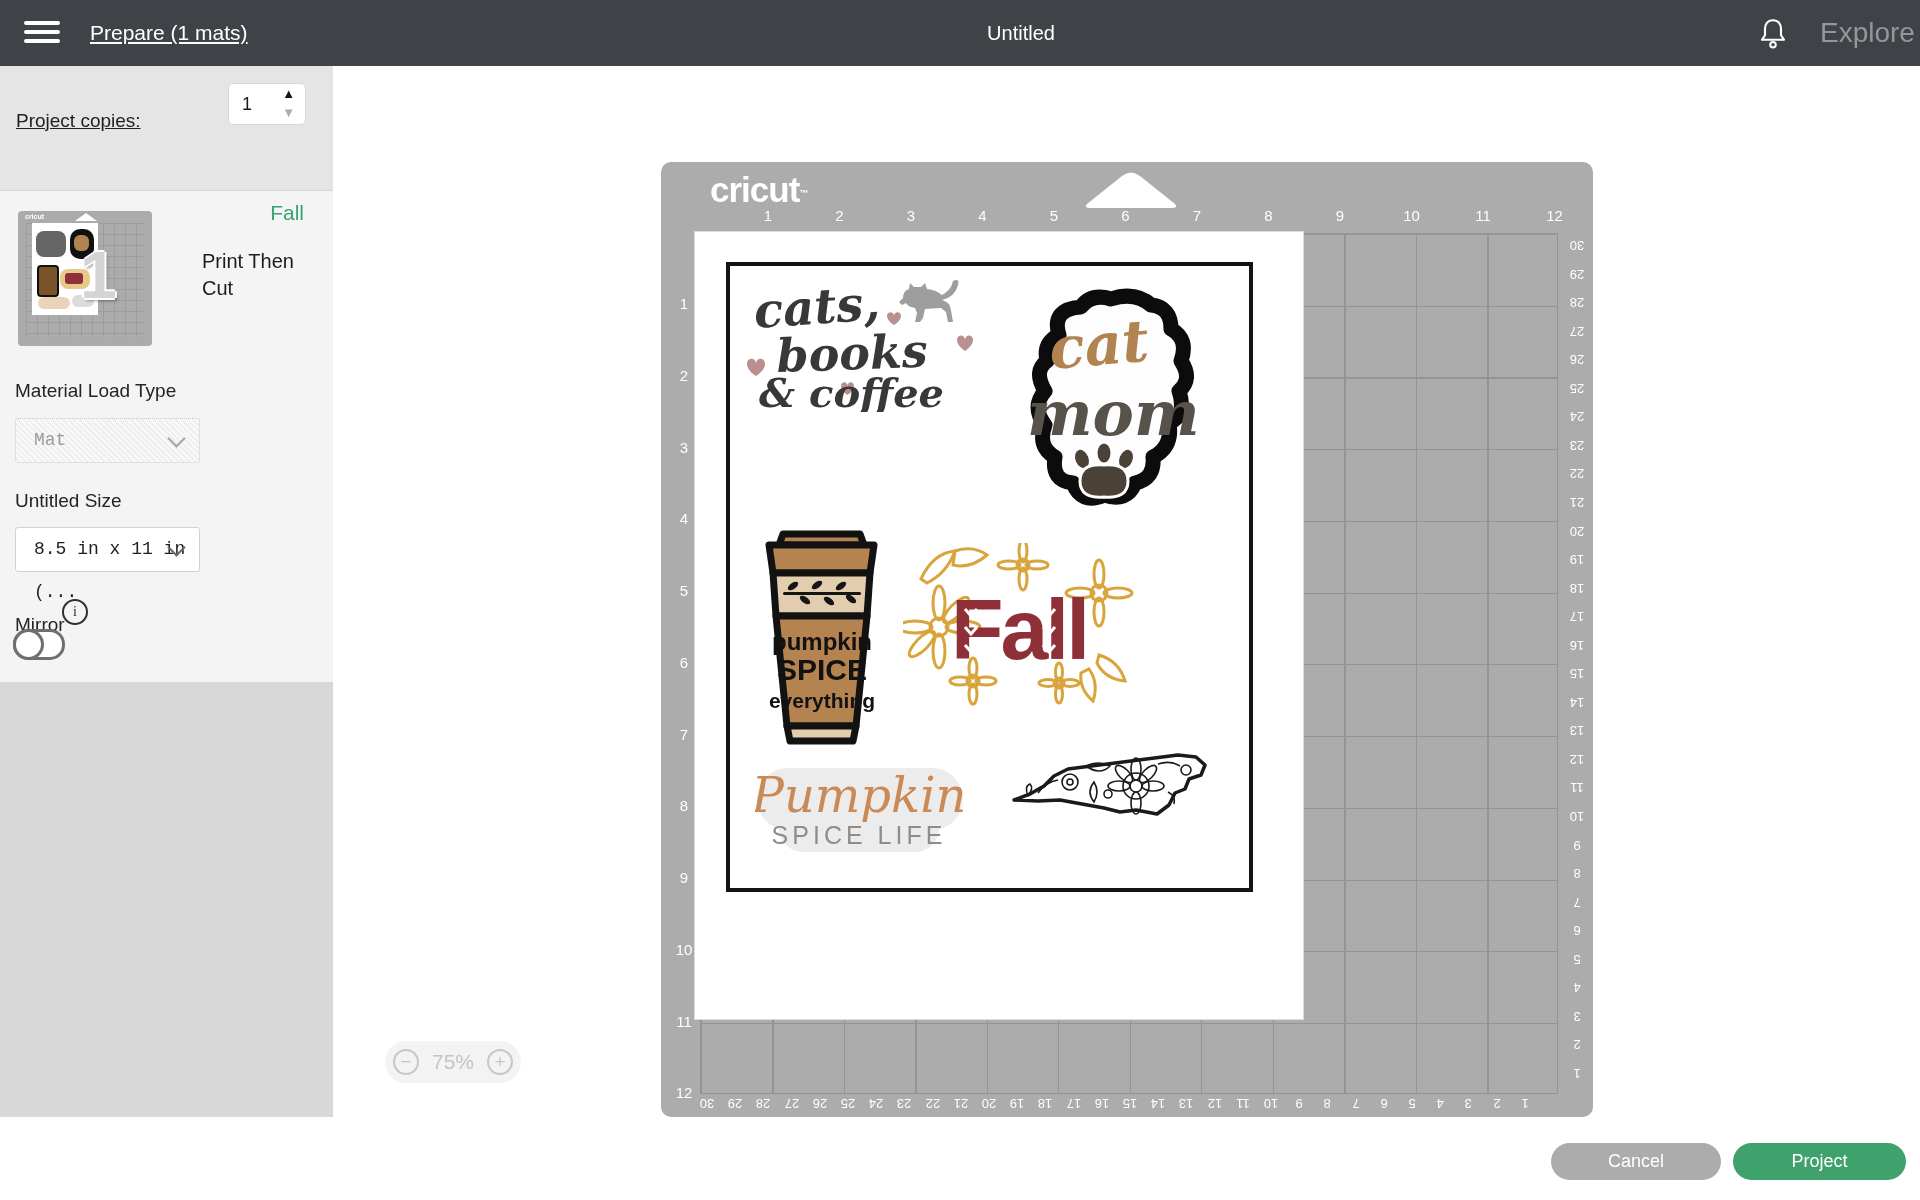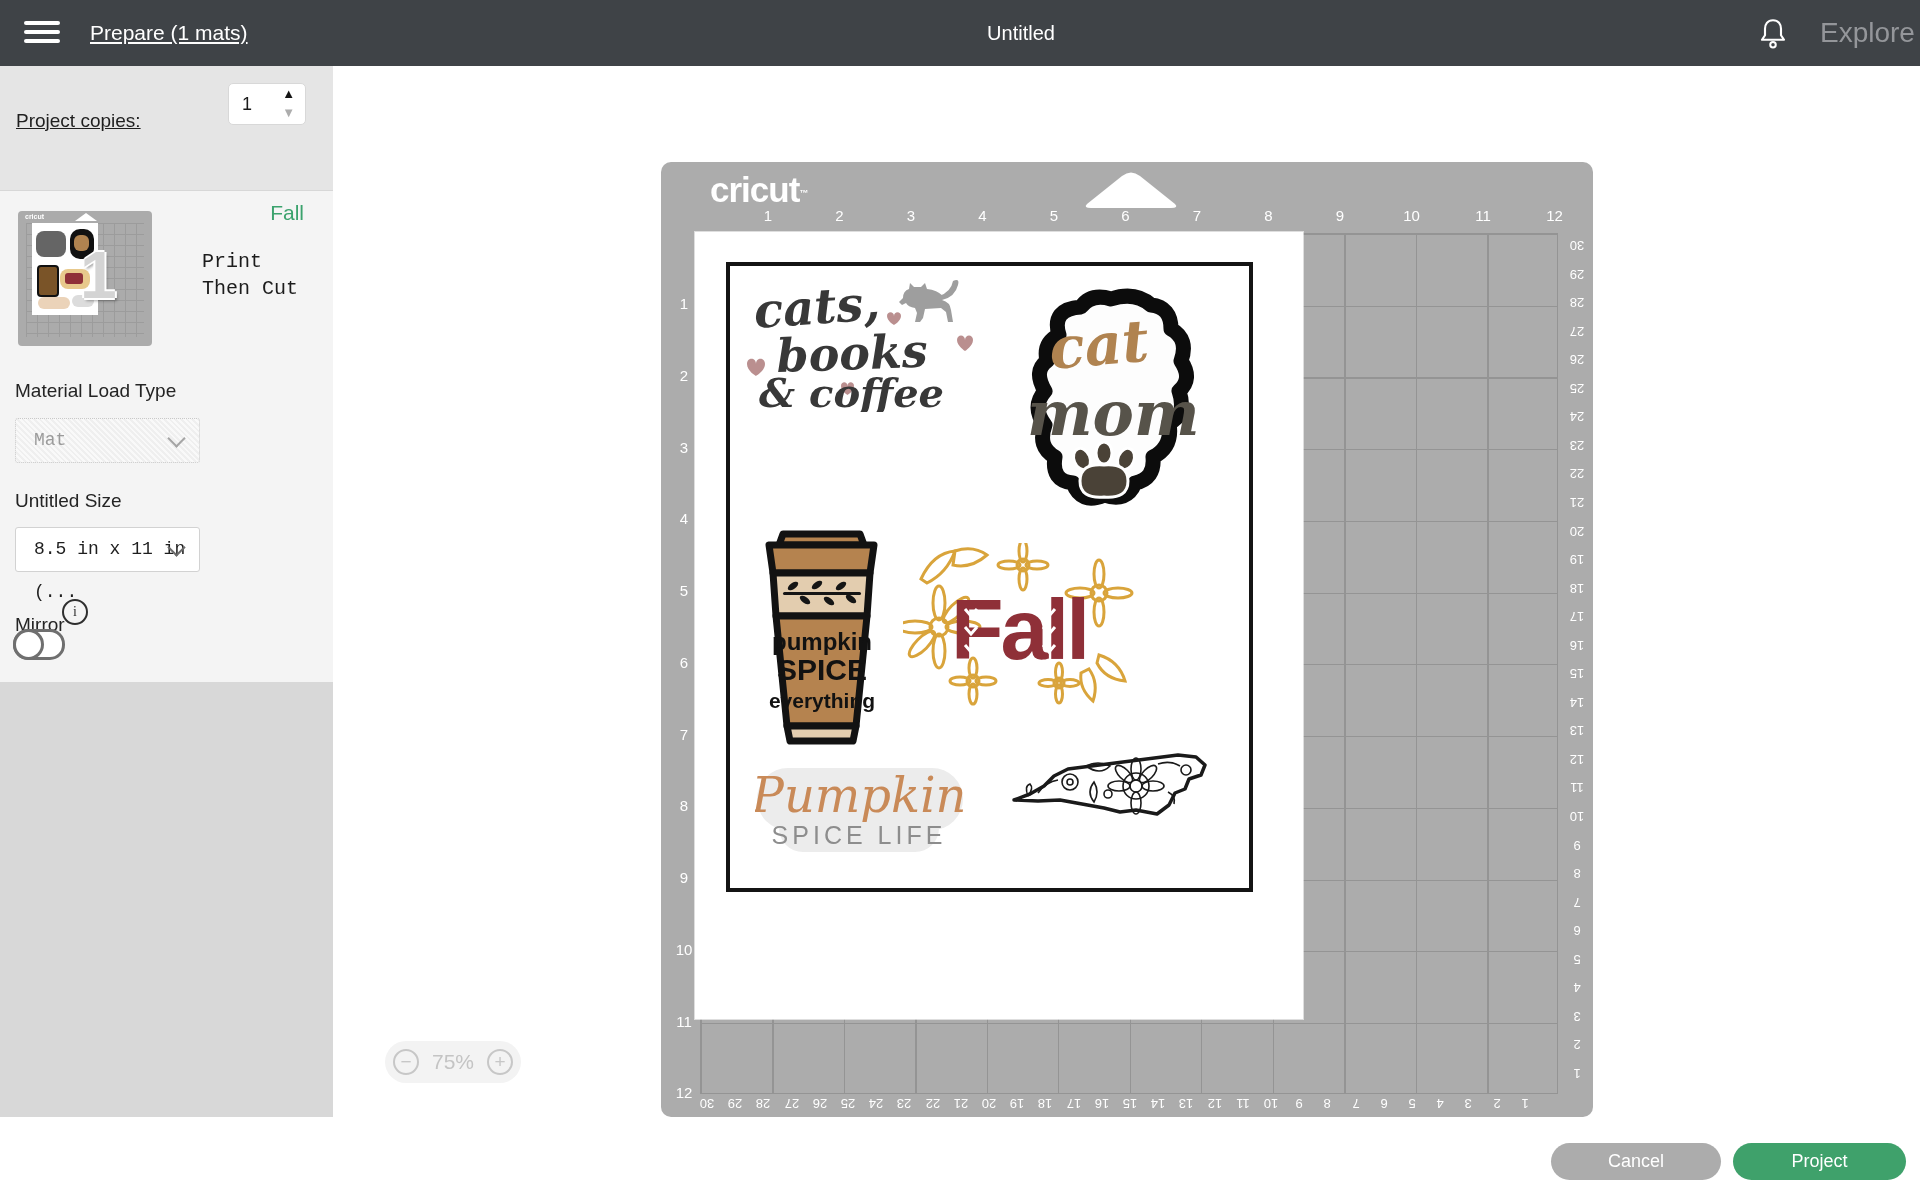--- a/index.html
+++ b/index.html
@@ -30,21 +30,21 @@
   .thumb-mat{left:0;top:3px;width:134px;height:135px;background:#ABABAB;border-radius:4px;}
   .thumb-grid{left:8px;top:12px;width:118px;height:114px;
       background-image:repeating-linear-gradient(to right,#9c9c9c 0 1px,transparent 1px 11px),
                        repeating-linear-gradient(to bottom,#9c9c9c 0 1px,transparent 1px 11px);}
   .thumb-brand{left:7px;top:2px;font-size:7px;color:#fff;font-weight:bold;}
   .thumb-notch{left:57px;top:2px;width:0;height:0;border-left:11px solid transparent;border-right:11px solid transparent;border-bottom:8px solid #fff;}
   .thumb-paper{left:14px;top:12px;width:66px;height:92px;background:#fff;}
   .blob{border-radius:4px;}
   .thumb-num{left:62px;top:26px;font-size:66px;font-weight:bold;color:#D4D4D4;
       text-shadow:-2px 0 0 #fff,2px 0 0 #fff,0 2px 0 #fff,0 -2px 0 #fff,2px 3px 3px rgba(0,0,0,.35);}
-  .ptc{left:202px;top:182px;width:112px;font-size:20px;line-height:27px;color:#1c1c1c;font-family:Liberation Mono, monospace;}
+  .ptc{left:202px;top:182px;width:112px;font-size:20px;line-height:27px;color:#1c1c1c;}
 
   .side-label{left:15px;font-size:19px;color:#242424;}
   .dd{left:15px;width:183px;height:43px;border-radius:3px;cursor:pointer;font-family:Liberation Mono, monospace;}
   .dd-disabled{background:#EFEFEF;border:1px dotted #c9c9c9;
       background-image:repeating-linear-gradient(45deg,rgba(255,255,255,.6) 0 2px,transparent 2px 4px);}
   .dd-enabled{background:#fff;border:1px solid #d2d2d2;}
   .dd-text{left:18px;top:0;height:43px;line-height:43px;font-size:18px;color:#1e1e1e;}
   .dd-text.dis{color:#9B9B9B;}
   .chev{width:11px;height:11px;border-right:2px solid #6b6b6b;border-bottom:2px solid #6b6b6b;transform:rotate(45deg);right:16px;top:13px;}
   .chev.dis{border-color:#a5a5a5;}

